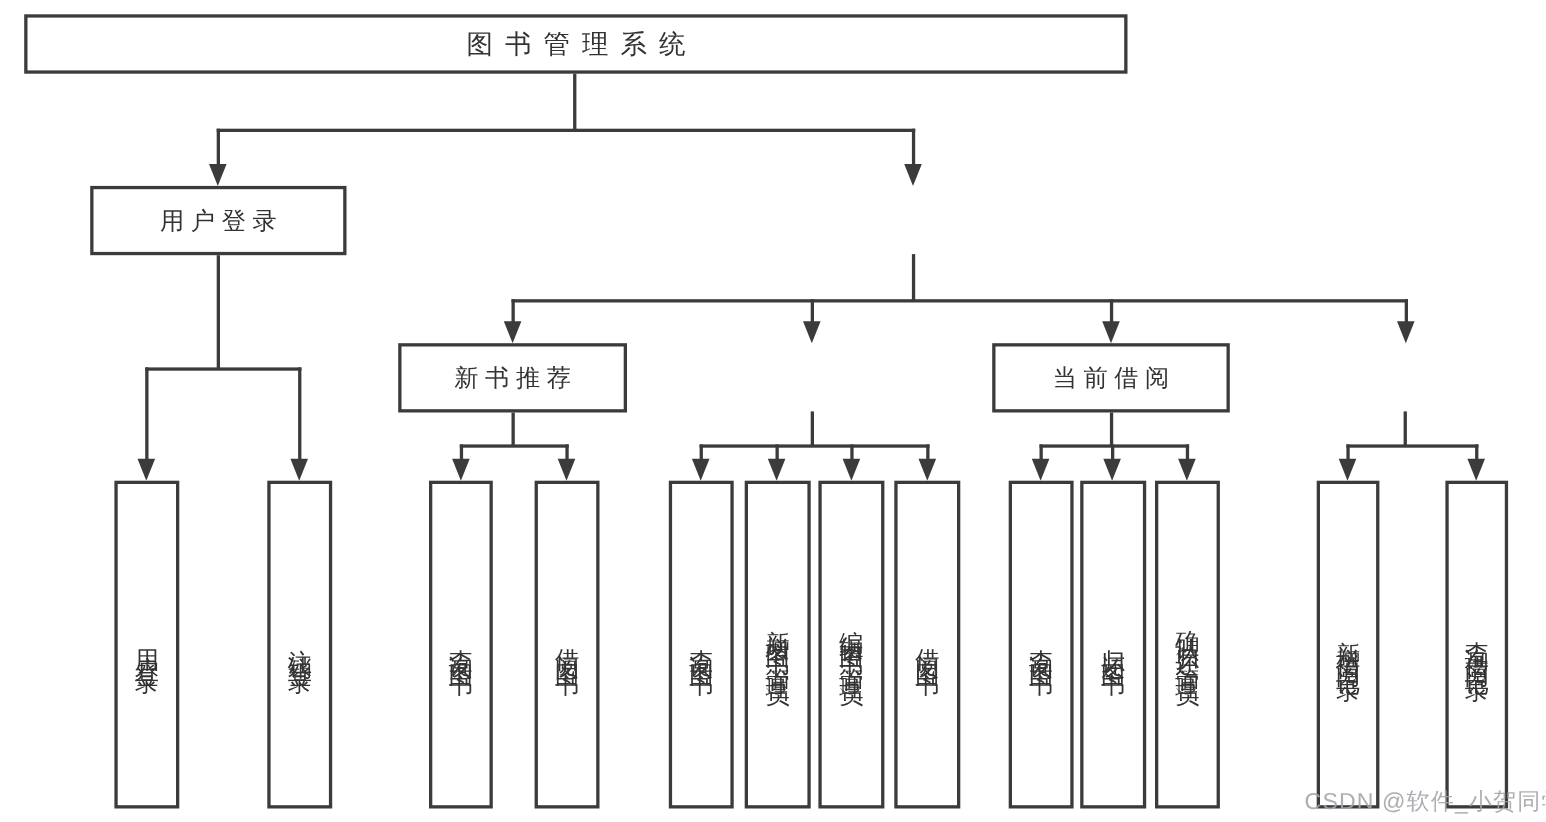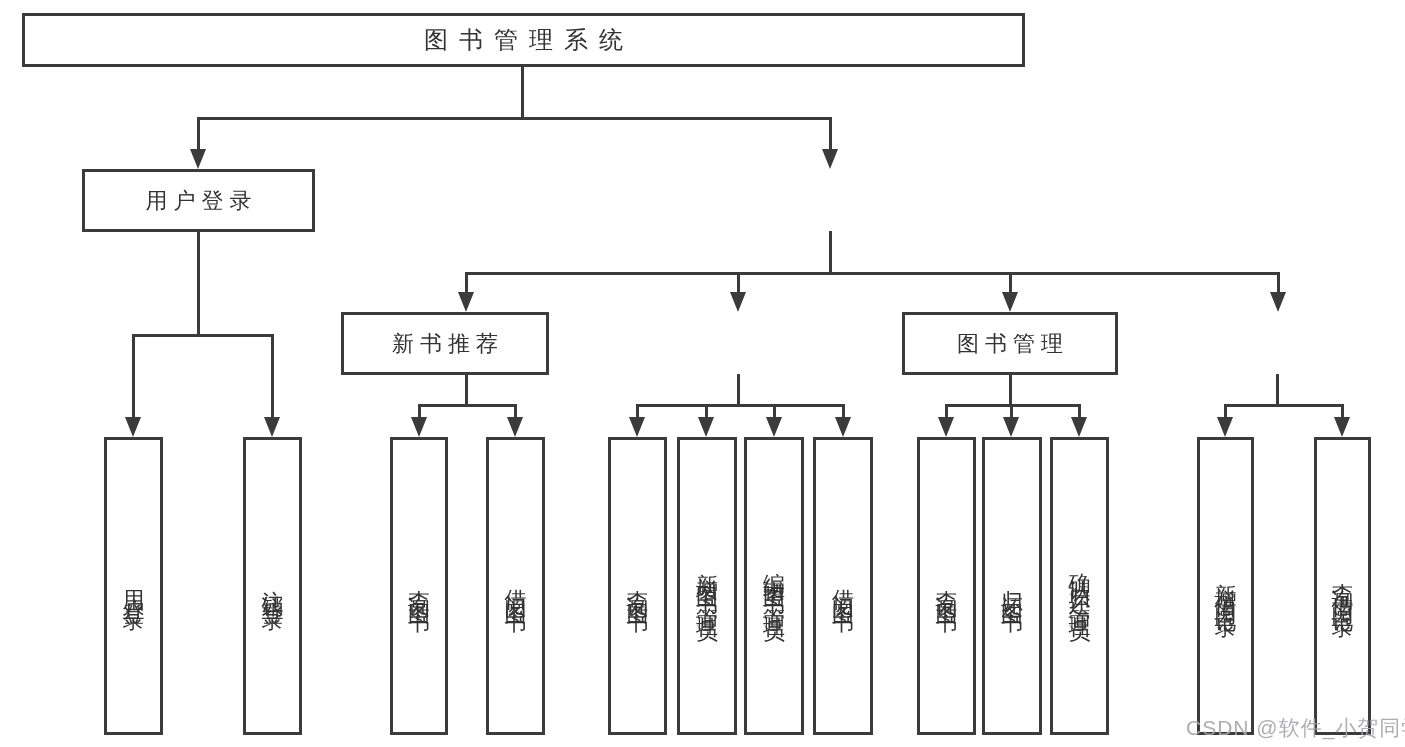--- a/index.html
+++ b/index.html
@@ -127,25 +127,25 @@
   <div class="arrow" style="left:1334px; top:417px;"></div>
 
   <div class="box hbox rootbox" style="left:22px; top:13px; width:1003px; height:54px;">
     <span>图书管理系统</span>
   </div>
 
   <div class="box hbox" style="left:82px; top:169px; width:233px; height:63px;">
     <span>用户登录</span>
   </div>
 
-  <div class="box hbox" style="left:341px; top:312px; width:208px; height:63px;">
+  <div class="box hbox" style="left:362px; top:312px; width:208px; height:63px;">
     <span>新书推荐</span>
   </div>
   <div class="box hbox" style="left:902px; top:312px; width:216px; height:63px;">
-    <span>图书管理</span>
+    <span>当前借阅</span>
   </div>
 
   <div class="box vbox" style="left:104px; top:437px; width:59px; height:298px;">
     <span>用户登录</span>
   </div>
   <div class="box vbox" style="left:243px; top:437px; width:59px; height:298px;">
     <span>注销登录</span>
   </div>
 
   <div class="box vbox" style="left:390px; top:437px; width:58px; height:298px;">

